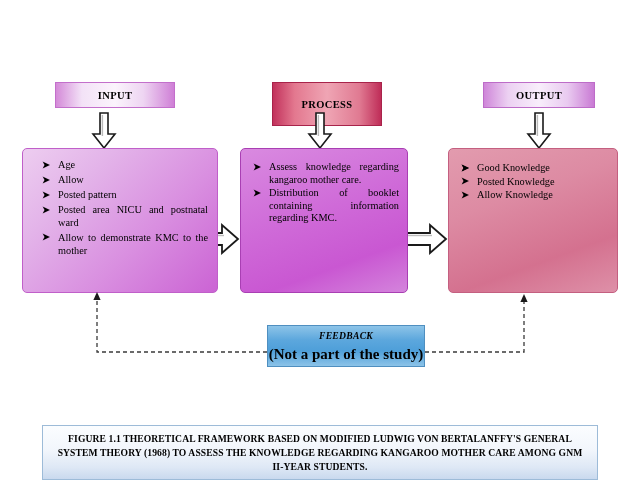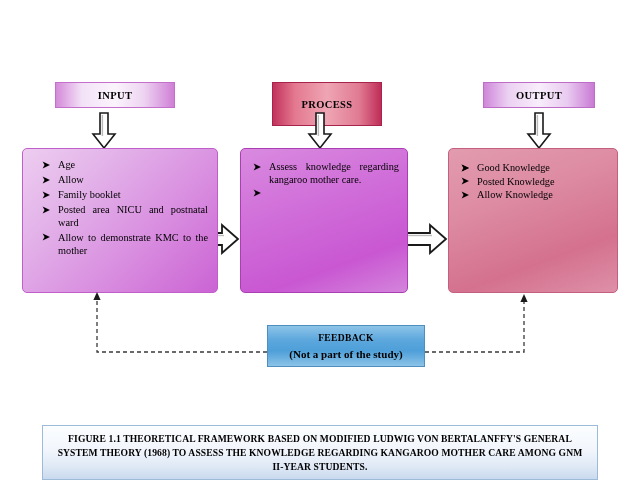--- a/index.html
+++ b/index.html
@@ -134,22 +134,22 @@
     background: linear-gradient(to bottom,#8dc4e8 0%,#5ca7dd 35%,#4e9fd9 62%,#8cc3e8 100%);
     border: 1px solid #4f8fc0;
     display: flex;
     flex-direction: column;
     align-items: center;
     justify-content: center;
     font-weight: bold;
     font-size: 9.6px;
     color: #000;
   }
-  .feedback .fb-main { margin-bottom: 5px; letter-spacing: .3px; }
-  .feedback .fb-sub  { font-size: 11px; }
+  .feedback .fb-main { margin-bottom: 5px; letter-spacing: .3px; font-style: italic; }
+  .feedback .fb-sub  { font-size: 15px; }
 
   
   .route { position: absolute; left: 0; top: 0; width: 640px; height: 495px; pointer-events: none; }
 
   
   .caption {
     position: absolute;
     left: 42px; top: 425px; width: 556px; height: 55px;
     box-sizing: border-box;
     background: linear-gradient(to bottom,#fbfdff 0%,#f2f6fc 45%,#dee8f5 78%,#c9d9ee 100%);
@@ -218,41 +218,42 @@
       <li>
         <span class="bullet">➤</span>
         <span>Age</span>
       </li>
       <li>
         <span class="bullet">➤</span>
         <span>Allow</span>
       </li>
       <li>
         <span class="bullet">➤</span>
-        <span>Family booklet</span>
+        <span>Posted pattern</span>
       </li>
       <li>
         <span class="bullet">➤</span>
         <span>Posted area NICU and postnatal ward</span>
       </li>
       <li>
         <span class="bullet">➤</span>
         <span>Allow to demonstrate KMC to the mother</span>
       </li>
     </ul>
   </div>
 
   <div class="box box-process">
     <ul class="items">
       <li>
         <span class="bullet">➤</span>
         <span>Assess knowledge regarding kangaroo mother care.</span>
       </li>
       <li>
         <span class="bullet">➤</span>
+        <span>Distribution of booklet containing information regarding KMC.</span>
       </li>
     </ul>
   </div>
 
   <div class="box box-output">
     <ul class="items">
       <li>
         <span class="bullet">➤</span>
       </li>
       <li>

